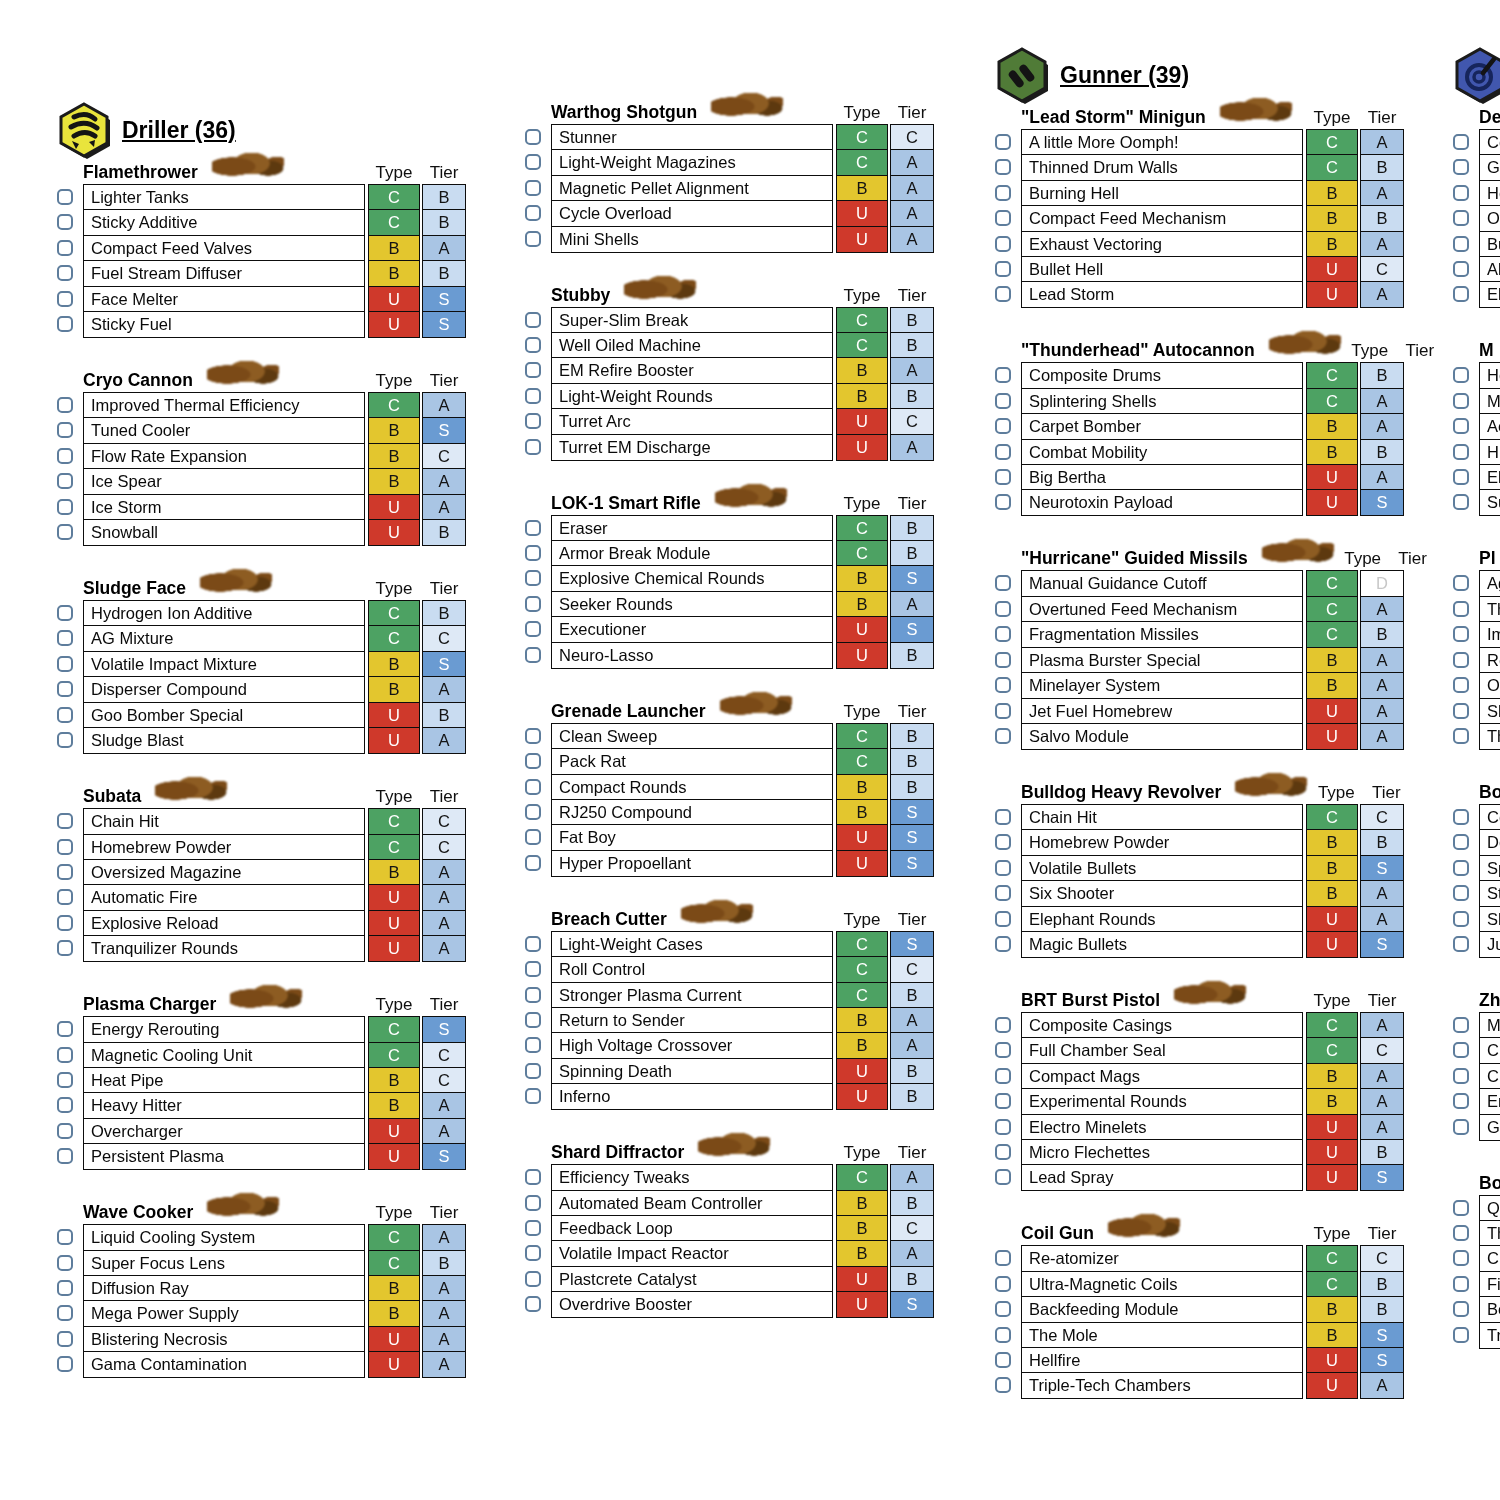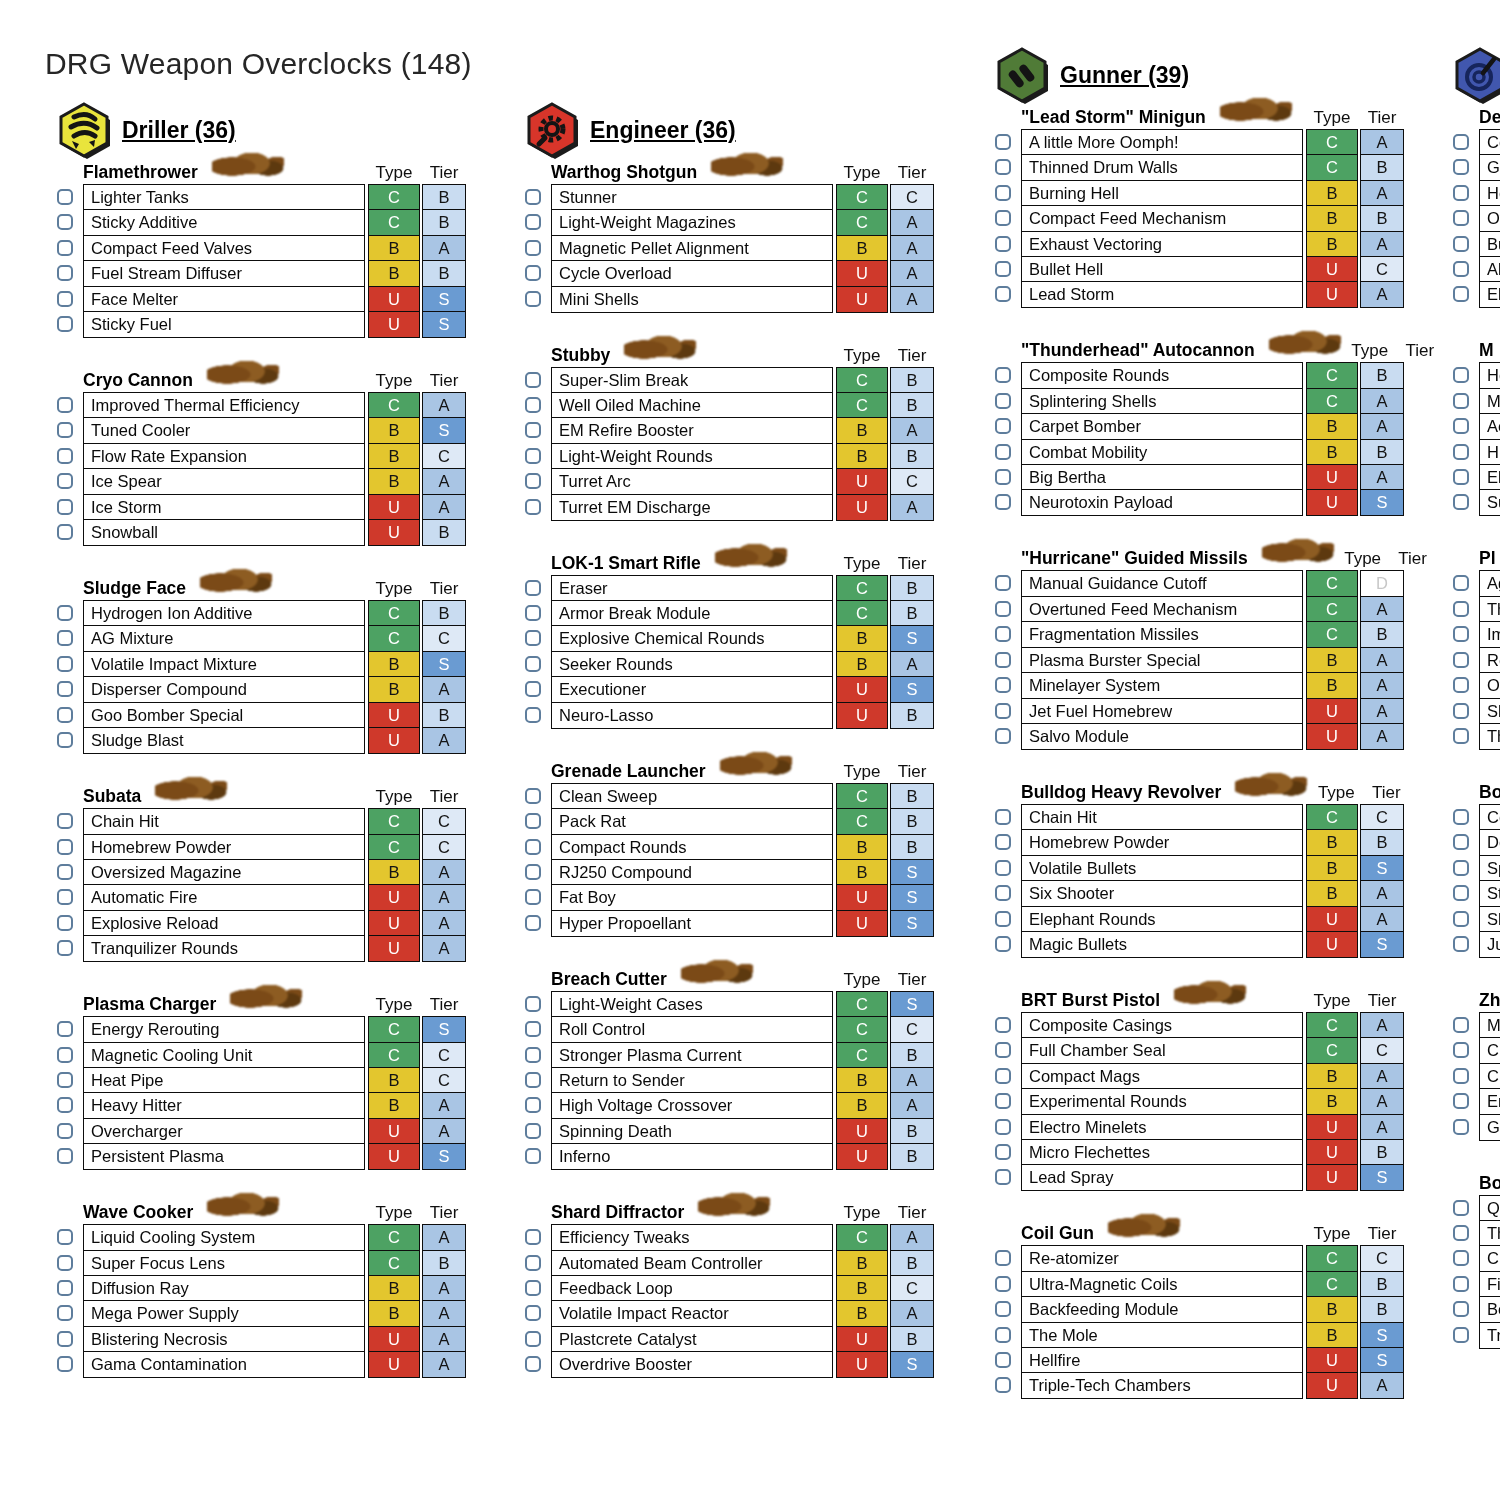--- a/index.html
+++ b/index.html
@@ -40,21 +40,20 @@
   .type-badge{width:52px;margin-left:3px;}
   .tier-badge{width:44px;margin-left:2px;}
   .lt-white{color:#ffffff;}
   .lt-dark{color:#141414;}
   .lt-gray{color:#c7c7c7;}
 </style>
 </head>
 <body>
 
 <div id="canvas">
-  <div class="page-title">DRG Weapon Overclocks (148)</div>
 
   <div class="col colpos-0">
     <div class="class-header">
       <span class="hex-slot"><svg width="54" height="58" viewBox="0 0 54 58">
             <polygon points="27,3 50,16 50,42 27,55 4,42 4,16" transform="translate(3,3)" fill="#1b1b1b"></polygon>
             <polygon points="27,3 50,16 50,42 27,55 4,42 4,16" fill="#E9E43C" stroke="#1b1b1b" stroke-width="3"></polygon>
             <g stroke="#141414" stroke-width="5" fill="none" stroke-linecap="round">
               <path d="M17 16 q12 -6 21 2"></path>
               <path d="M14 26 q14 -8 26 1"></path>
               <path d="M17 35 q11 -7 21 0"></path>
@@ -381,30 +380,20 @@
     <span class="cell name-cell">Gama Contamination</span>
     <span class="cell badge type-badge lt-white" style="background: rgb(207, 57, 43);">U</span>
     <span class="cell badge tier-badge lt-dark" style="background: rgb(169, 197, 228);">A</span>
   </div>
 </div>
   </div>
 </div>
   </div>
 
   <div class="col colpos-1">
-    <div class="class-header">
-      <span class="hex-slot"><svg width="54" height="58" viewBox="0 0 54 58">
-            <polygon points="27,3 50,16 50,42 27,55 4,42 4,16" transform="translate(3,3)" fill="#1b1b1b"></polygon>
-            <polygon points="27,3 50,16 50,42 27,55 4,42 4,16" fill="#D8352A" stroke="#1b1b1b" stroke-width="3"></polygon>
-            <circle cx="27" cy="28" r="11" fill="none" stroke="#141414" stroke-width="5" stroke-dasharray="4.5 3.5"></circle>
-            <circle cx="27" cy="28" r="6" fill="none" stroke="#141414" stroke-width="4"></circle>
-            <path d="M20 37 l-6 6" stroke="#141414" stroke-width="5" stroke-linecap="round"></path>
-          </svg></span>
-      <span class="class-name">Engineer (36)</span>
-    </div>
     <div class="sections">
   <div class="section">
     <div class="weapon-header">
       <span class="weapon-name">Warthog Shotgun</span>
       <span class="weapon-image"></span>
       <span class="spacer"></span>
       <span class="col-label type-label">Type</span>
       <span class="col-label tier-label">Tier</span>
     </div>
     <div class="rows">
@@ -796,21 +785,21 @@
     <div class="weapon-header">
       <span class="weapon-name">"Thunderhead" Autocannon</span>
       <span class="weapon-image"></span>
       <span class="spacer"></span>
       <span class="col-label type-label">Type</span>
       <span class="col-label tier-label">Tier</span>
     </div>
     <div class="rows">
   <div class="row">
     <span class="checkbox"></span>
-    <span class="cell name-cell">Composite Rounds</span>
+    <span class="cell name-cell">Composite Drums</span>
     <span class="cell badge type-badge lt-white" style="background: rgb(77, 162, 99);">C</span>
     <span class="cell badge tier-badge lt-dark" style="background: rgb(201, 220, 241);">B</span>
   </div>
 
   <div class="row">
     <span class="checkbox"></span>
     <span class="cell name-cell">Splintering Shells</span>
     <span class="cell badge type-badge lt-white" style="background: rgb(77, 162, 99);">C</span>
     <span class="cell badge tier-badge lt-dark" style="background: rgb(169, 197, 228);">A</span>
   </div>

